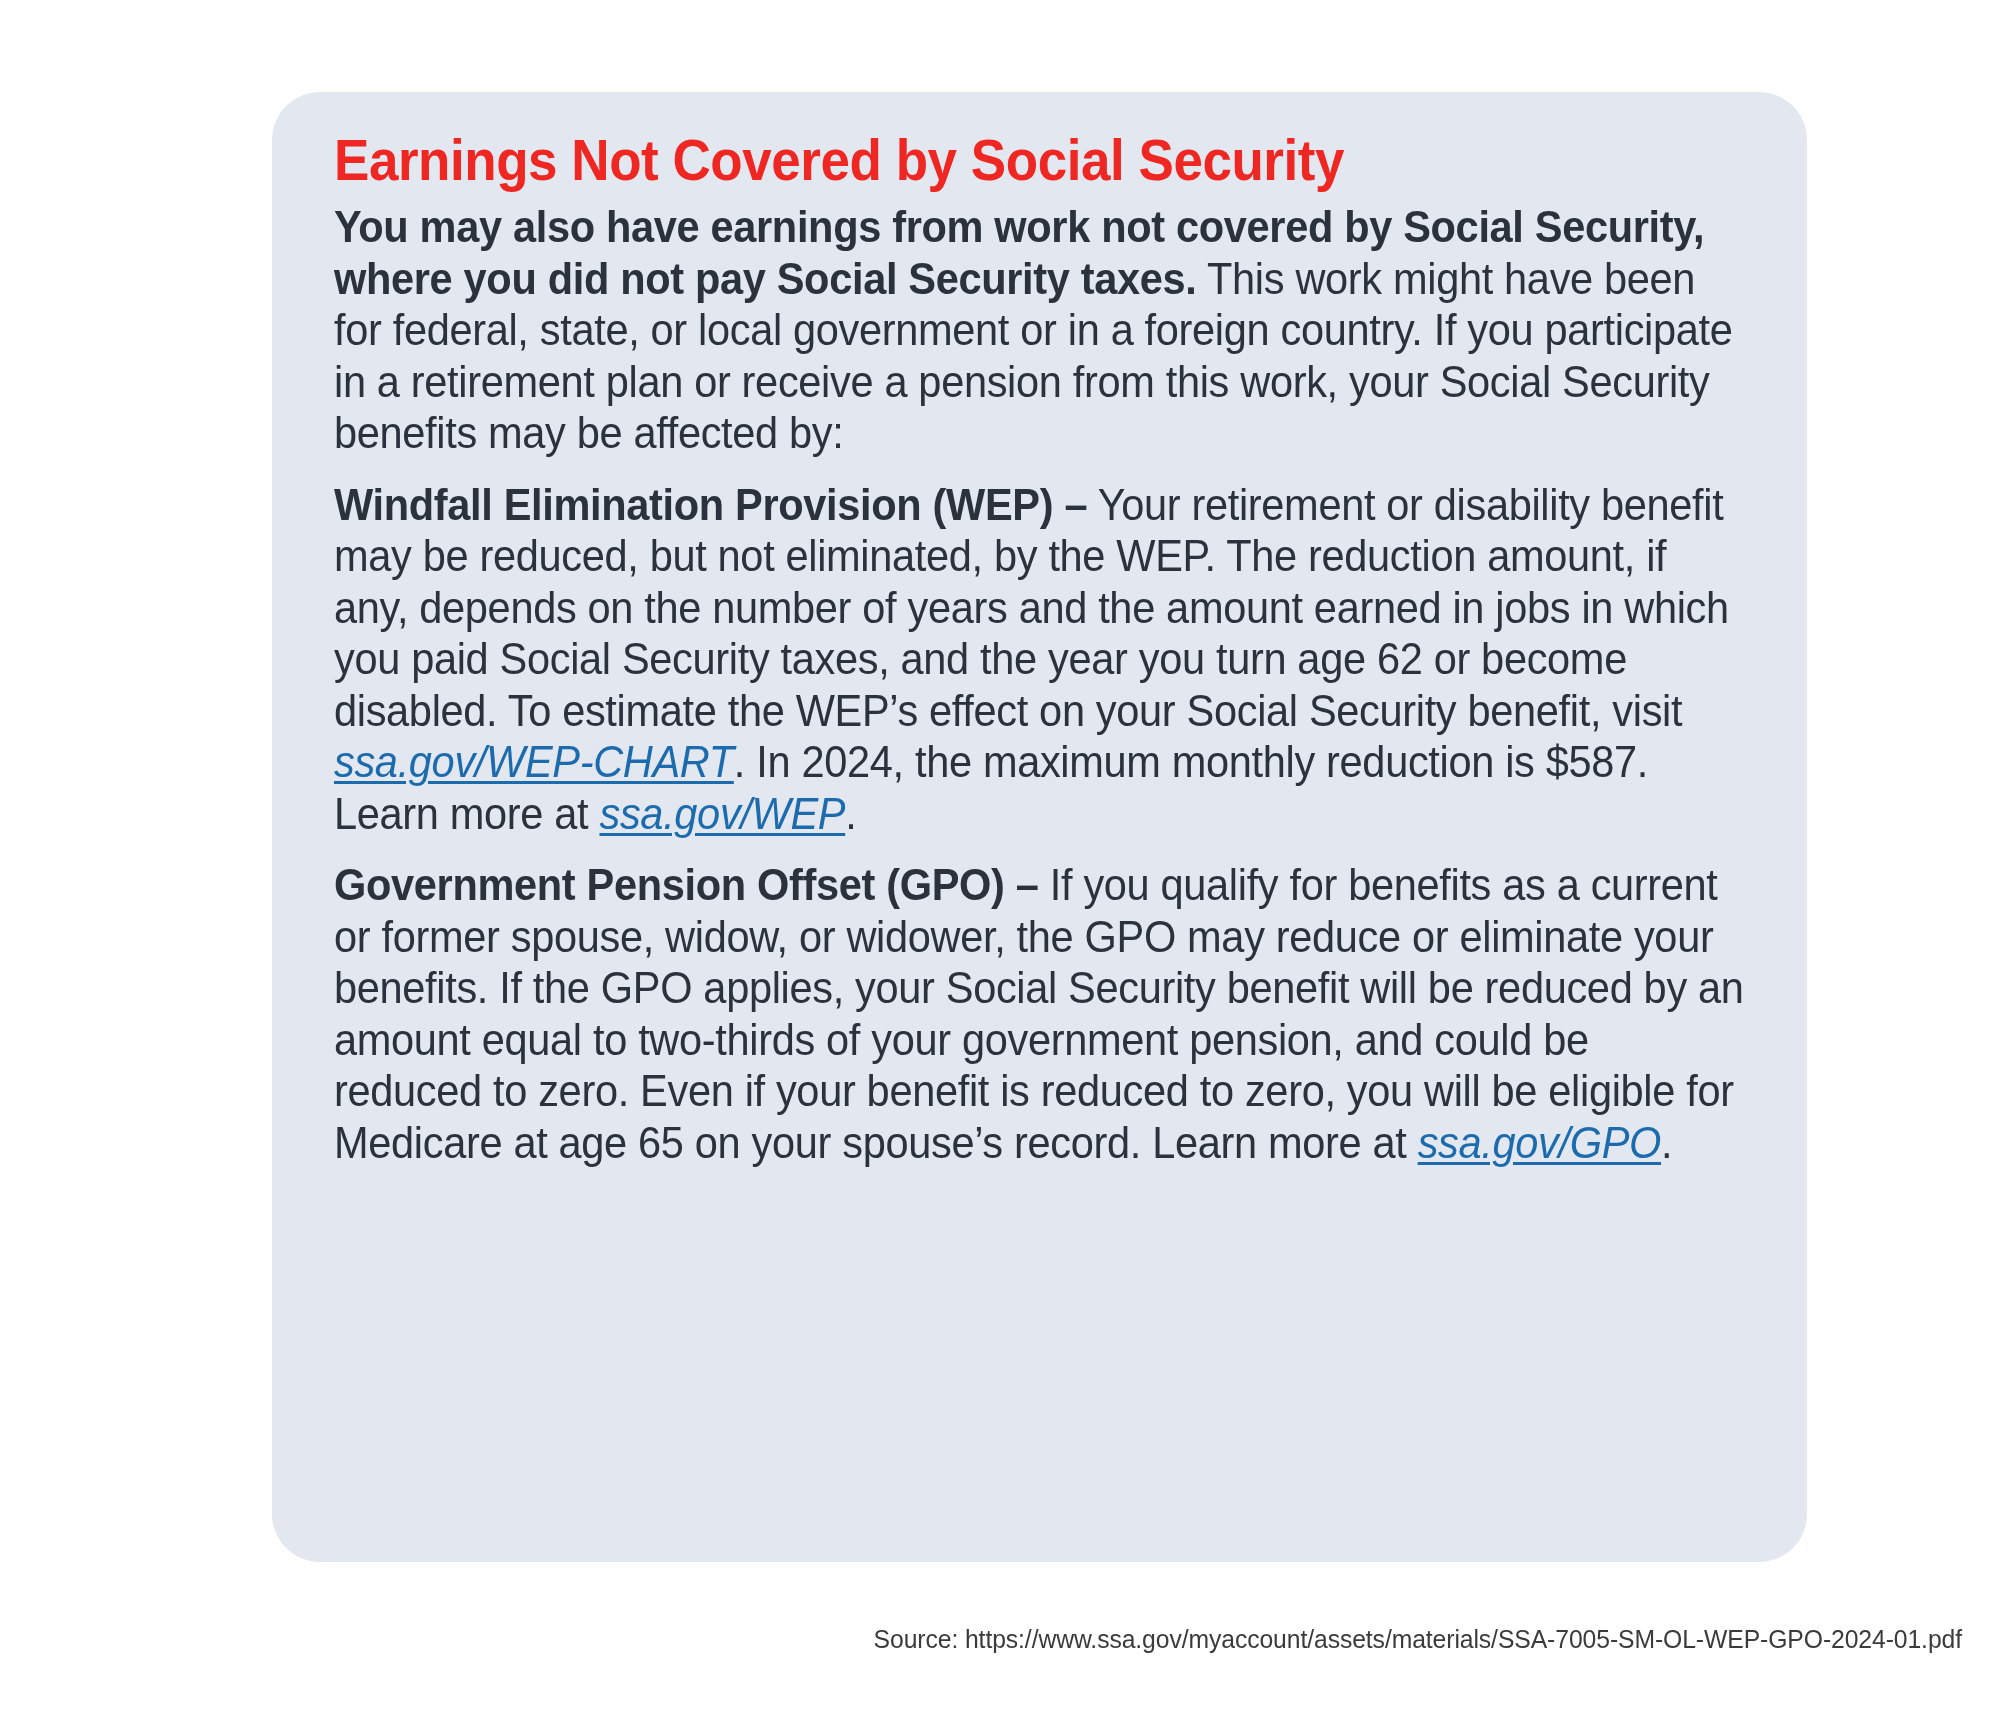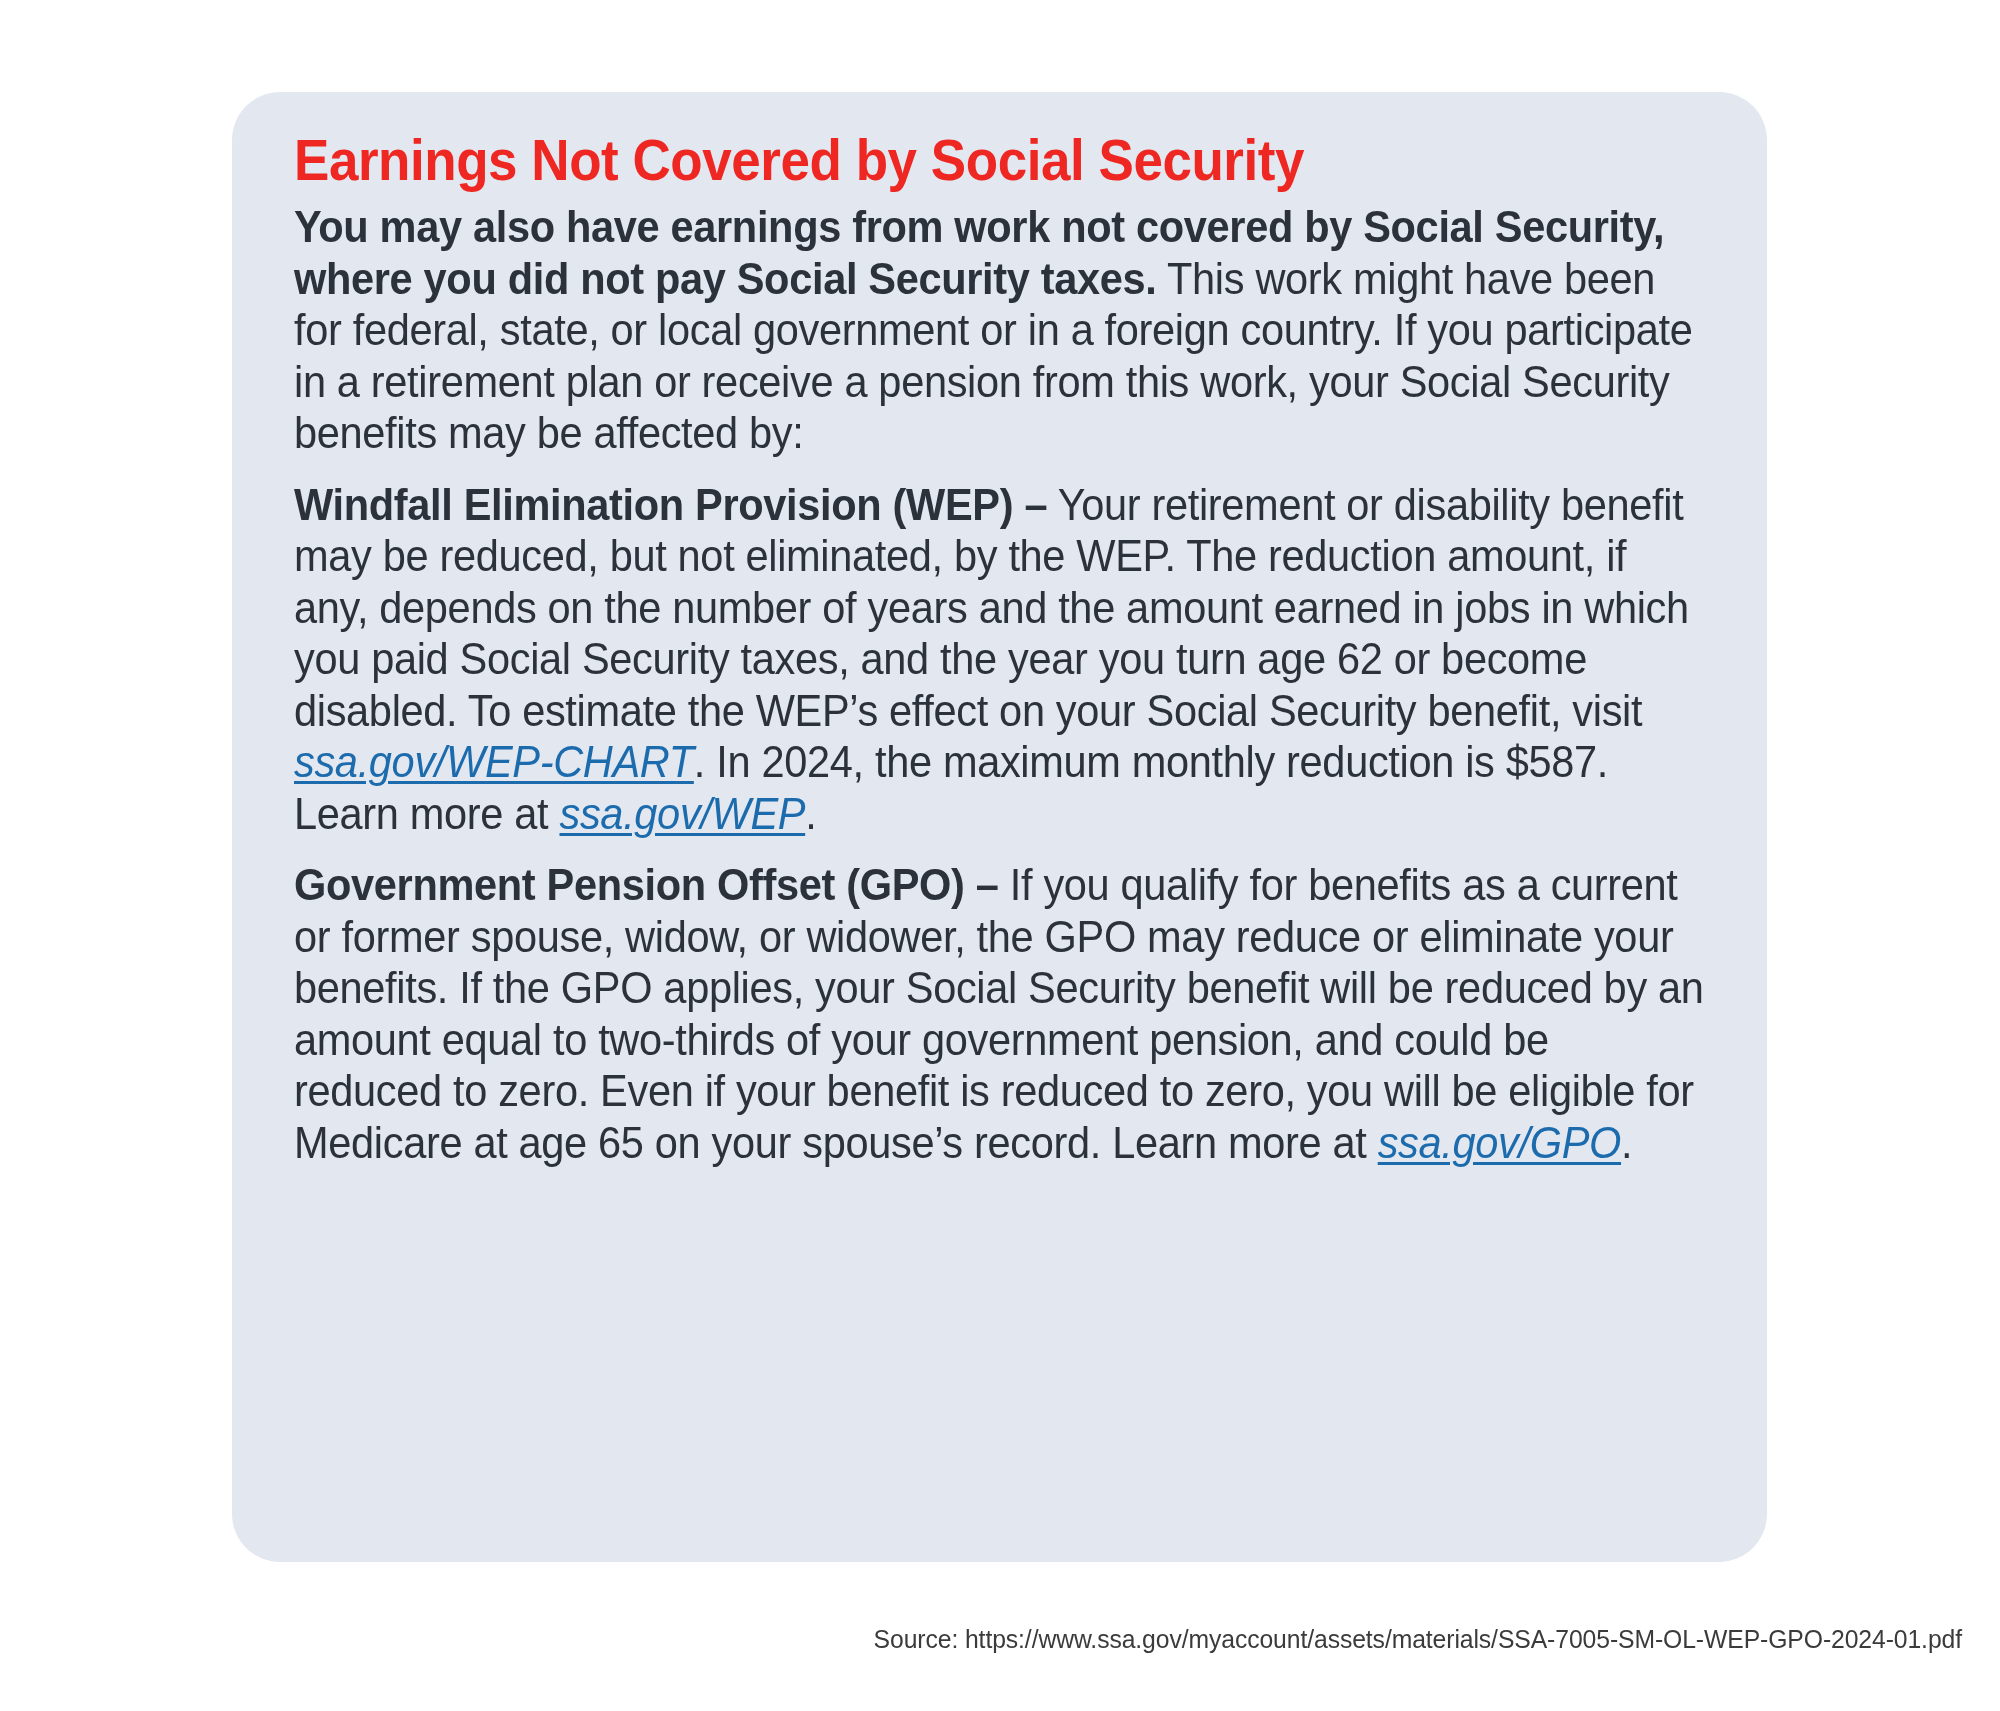--- a/index.html
+++ b/index.html
@@ -13,20 +13,21 @@
     height: 1711px;
     font-family: "Liberation Sans", sans-serif;
     position: relative;
     overflow: hidden;
   }
 
   .page {
     position: absolute;
     inset: 0;
     background: #ffffff;
+    margin-left: 40px;
   }
 
   
   .info-card {
     position: absolute;
     left: 232px;
     top: 92px;
     width: 1535px;
     height: 1470px;
     background: #E3E7F0;

